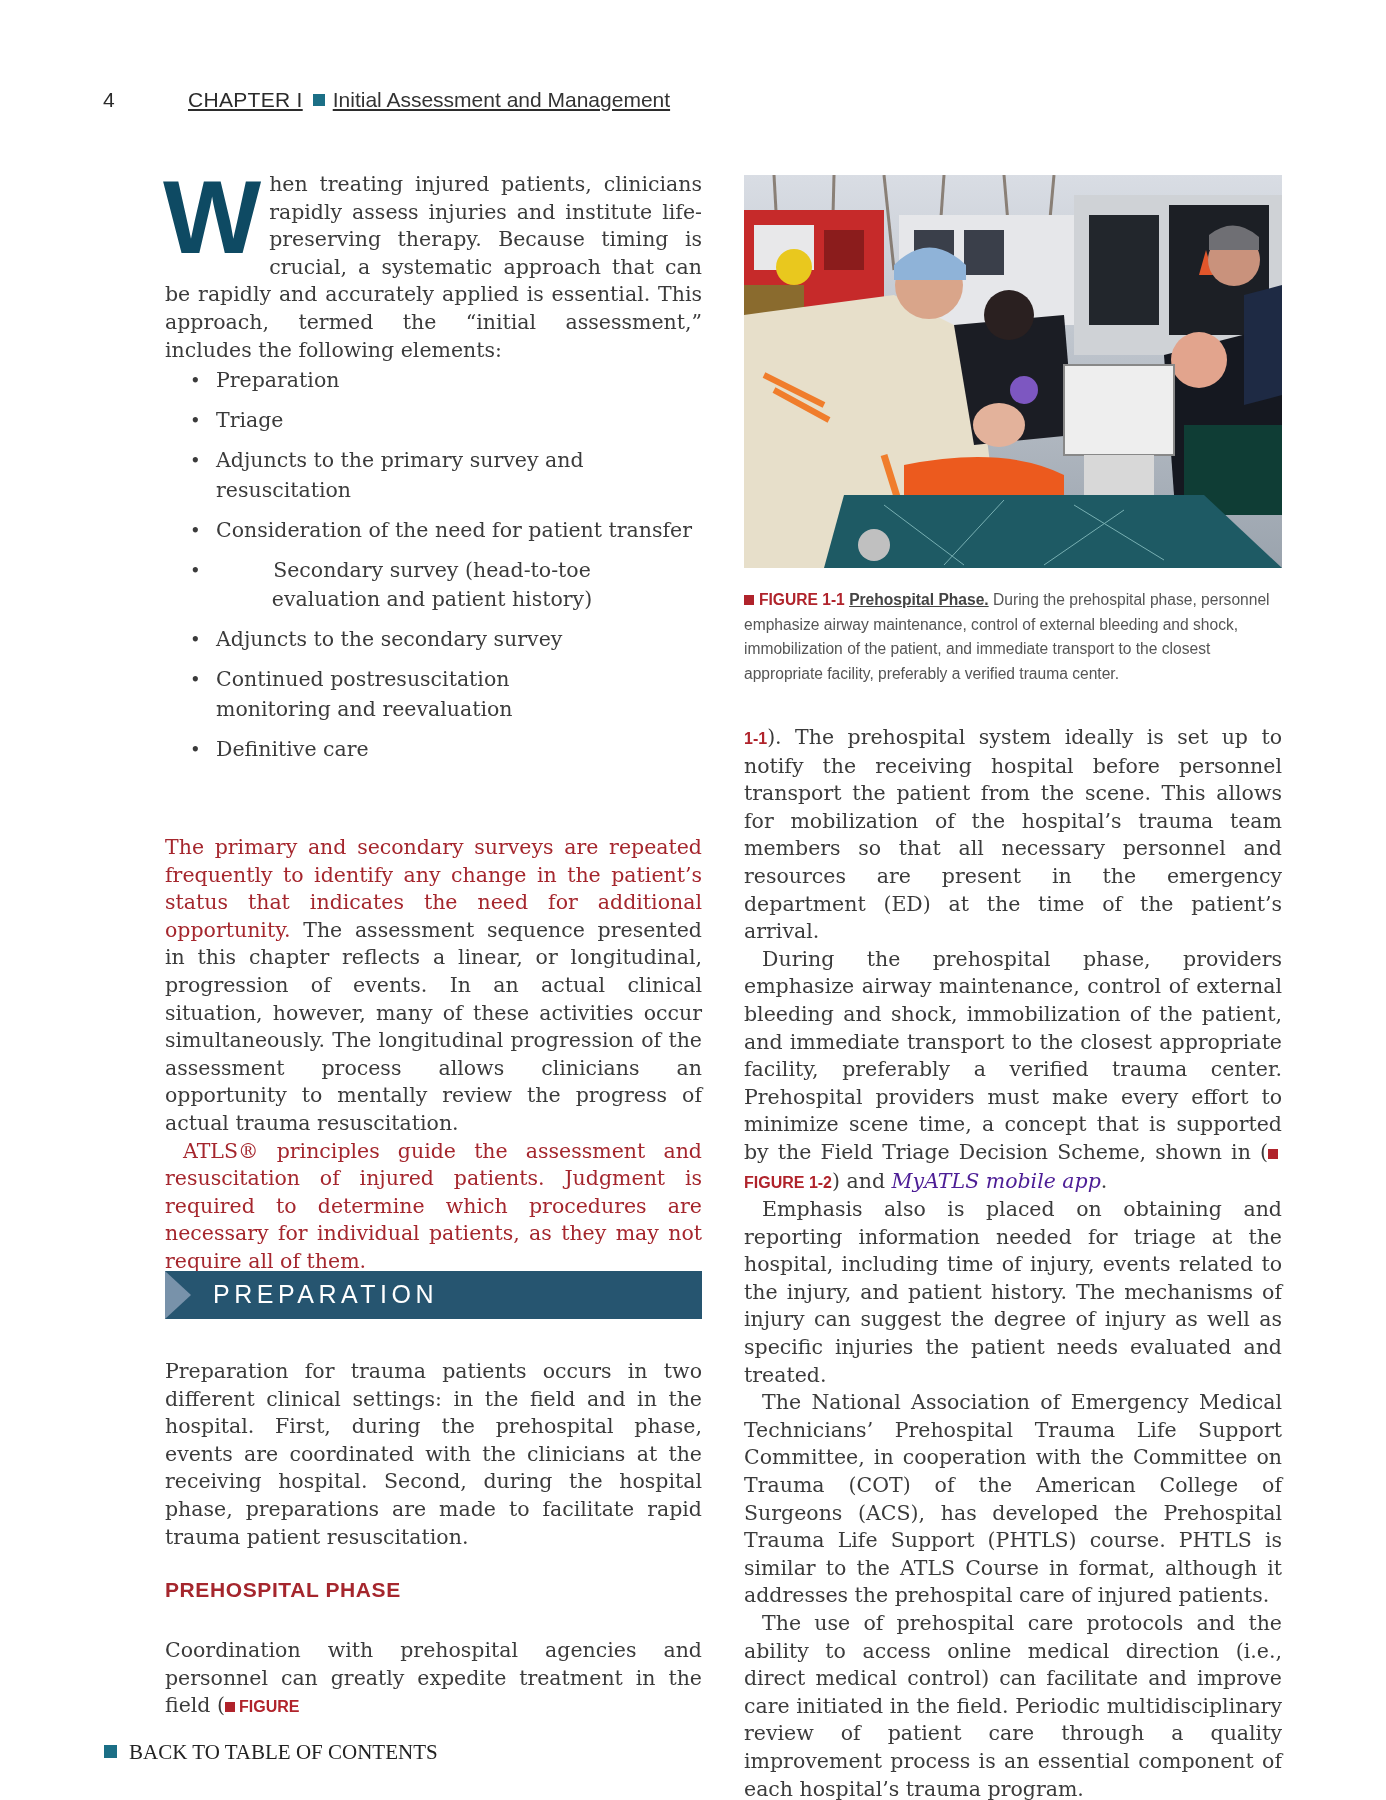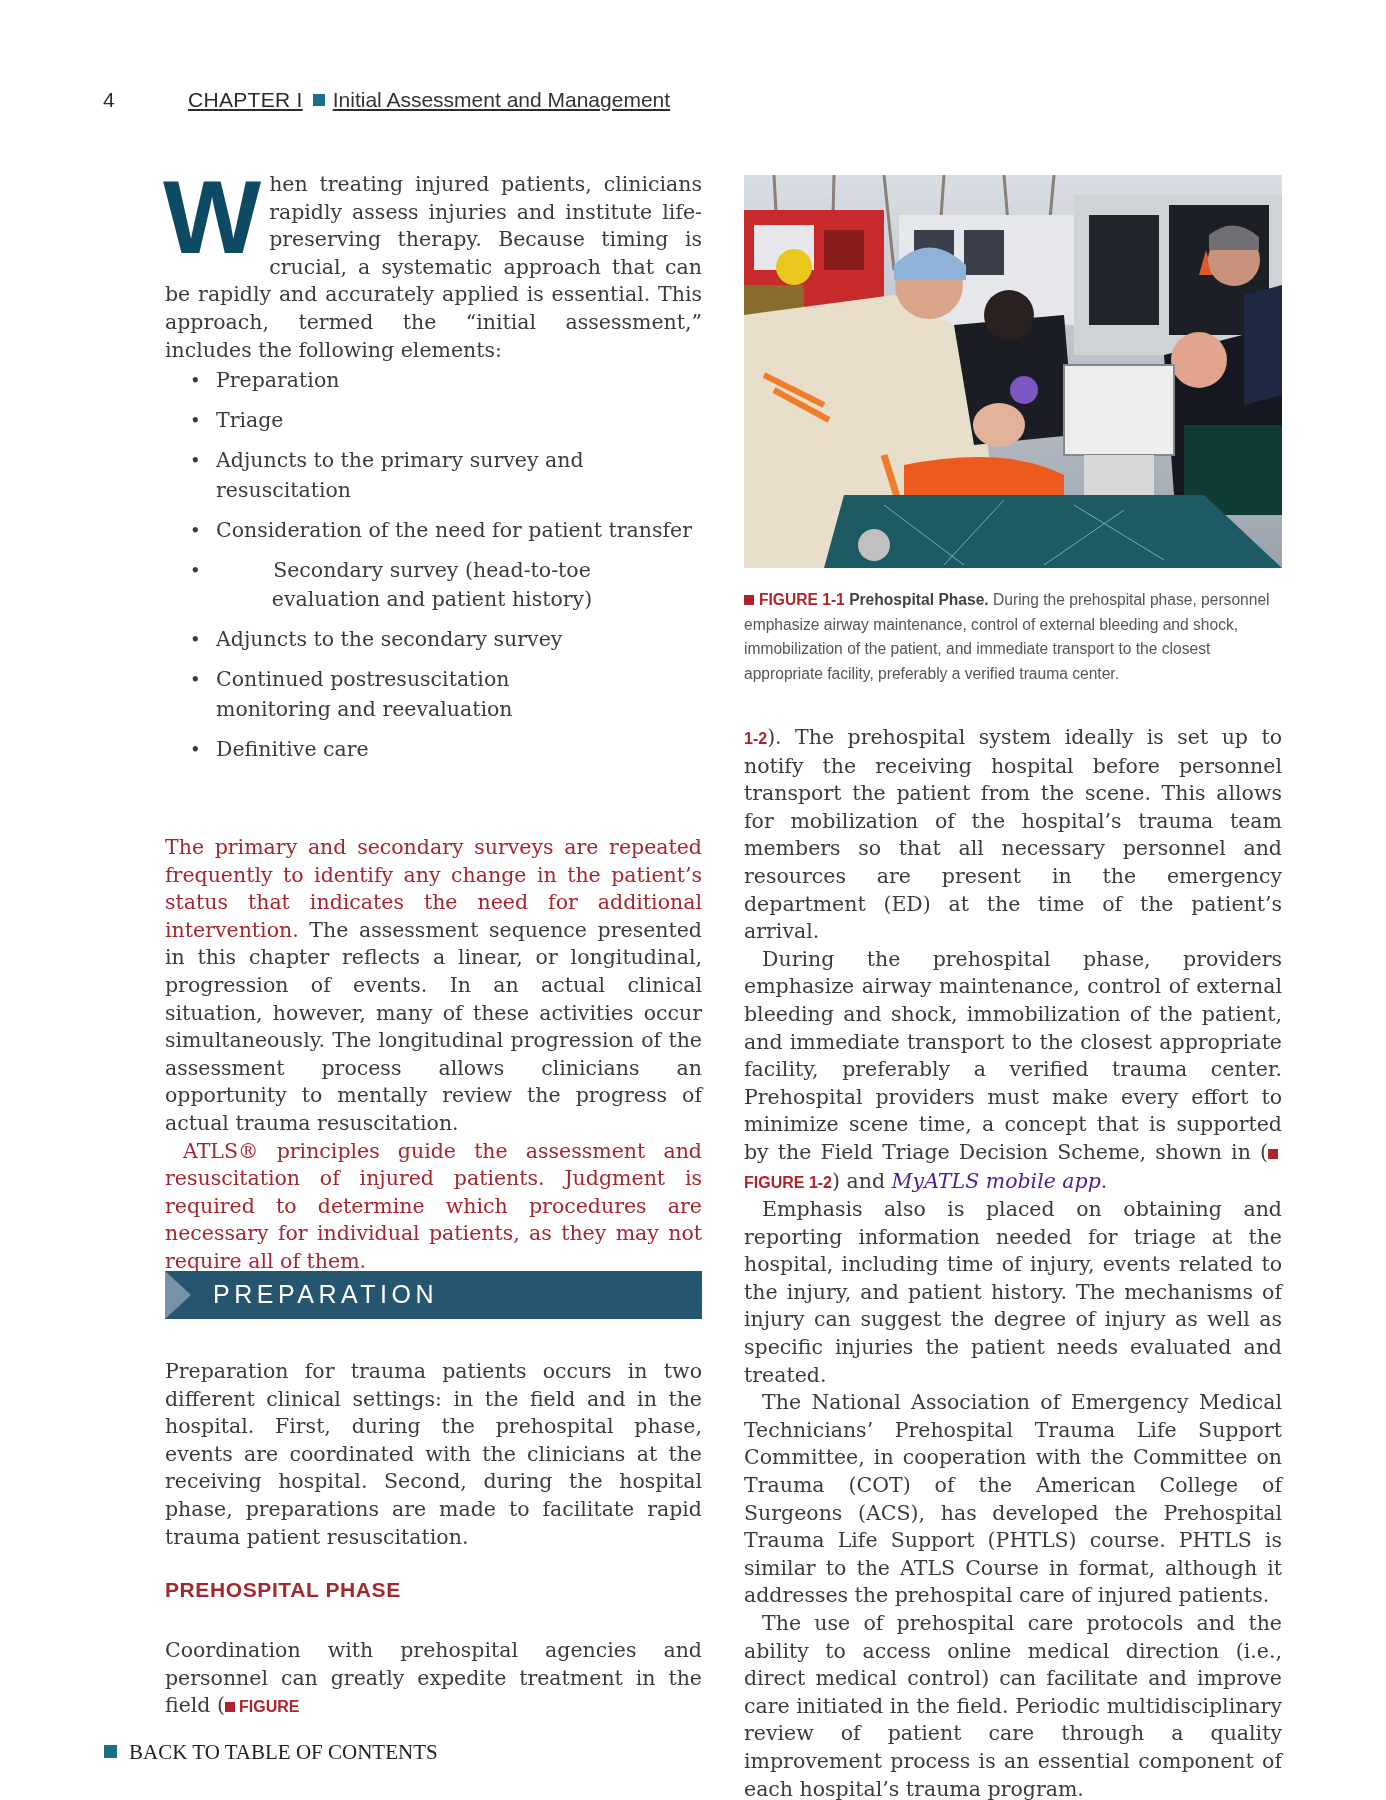--- a/index.html
+++ b/index.html
@@ -44,21 +44,21 @@
   .prep-para { position: absolute; top: 1358px; left: 165px; width: 537px; }
   .subhead { position: absolute; top: 1578px; left: 165px; font-family: "Liberation Sans", sans-serif;
              font-weight: bold; font-size: 21px; letter-spacing: 0.6px; color: #a5262d; }
   .coord-para { position: absolute; top: 1637px; left: 165px; width: 537px; }
 
   .figure { position: absolute; top: 175px; left: 744px; width: 538px; height: 393px; overflow: hidden; background: #2a2e3a; }
   .caption { position: absolute; top: 588px; left: 744px; width: 538px; font-family: "Liberation Sans", sans-serif;
              font-size: 15.6px; line-height: 24.5px; color: #555555; }
   .caption .fig-label { color: #b0232b; font-weight: bold; }
   .caption .fig-label .sq { display: inline-block; width: 10px; height: 10px; background: #b0232b; margin-right: 5px; }
-  .caption .fig-title { font-weight: bold; color: #444; }
+  .caption .fig-title { font-weight: bold; color: #444; text-decoration: underline; }
 
   .right-text { position: absolute; top: 724px; left: 744px; width: 538px; }
 
   .footer-link { position: absolute; top: 1740px; left: 104px; font-family: Liberation Serif, serif;
                  font-size: 21px; color: #222; white-space: nowrap; cursor: pointer; text-align: center; }
   .footer-link .teal-square { margin: 0 12px 0 0; width: 13px; height: 13px; }
 </style>
 </head>
 <body>
 
@@ -80,21 +80,21 @@
   <li>Adjuncts to the primary survey and resuscitation</li>
   <li>Consideration of the need for patient transfer</li>
   <li style="padding-right:60px;text-align:center;">Secondary survey (head-to-toe evaluation and patient history)</li>
   <li>Adjuncts to the secondary survey</li>
   <li style="padding-right:160px;">Continued postresuscitation monitoring and reevaluation</li>
   <li>Definitive care</li>
 </ul>
 
 <div class="para-block-1 txt">
   <p>
-    <span class="red">The primary and secondary surveys are repeated frequently to identify any change in the patient’s status that indicates the need for additional intervention.</span>
+    <span class="red">The primary and secondary surveys are repeated frequently to identify any change in the patient’s status that indicates the need for additional opportunity.</span>
     <span>The assessment sequence presented in this chapter reflects a linear, or longitudinal, progression of events. In an actual clinical situation, however, many of these activities occur simultaneously. The longitudinal progression of the assessment process allows clinicians an opportunity to mentally review the progress of actual trauma resuscitation.</span>
   </p>
   <p class="indent red">ATLS® principles guide the assessment and resuscitation of injured patients. Judgment is required to determine which procedures are necessary for individual patients, as they may not require all of them.</p>
 </div>
 
 <div class="section-banner">
   <span class="tri"></span>
   <span class="label">PREPARATION</span>
 </div>
 
@@ -176,21 +176,21 @@
 </div>
 
 <div class="caption">
   <span class="fig-label"><span class="sq"></span><span>FIGURE 1-1</span></span>
   <span class="fig-title">Prehospital Phase.</span>
   <span>During the prehospital phase, personnel emphasize airway maintenance, control of external bleeding and shock, immobilization of the patient, and immediate transport to the closest appropriate facility, preferably a verified trauma center.</span>
 </div>
 
 <div class="right-text txt">
   <p>
-    <span class="figref">1-2</span><span>). The prehospital system ideally is set up to notify the receiving hospital before personnel transport the patient from the scene. This allows for mobilization of the hospital’s trauma team members so that all necessary personnel and resources are present in the emergency department (ED) at the time of the patient’s arrival.</span>
+    <span class="figref">1-1</span><span>). The prehospital system ideally is set up to notify the receiving hospital before personnel transport the patient from the scene. This allows for mobilization of the hospital’s trauma team members so that all necessary personnel and resources are present in the emergency department (ED) at the time of the patient’s arrival.</span>
   </p>
   <p class="indent">
     <span>During the prehospital phase, providers emphasize airway maintenance, control of external bleeding and shock, immobilization of the patient, and immediate transport to the closest appropriate facility, preferably a verified trauma center. Prehospital providers must make every effort to minimize scene time, a concept that is supported by the Field Triage Decision Scheme, shown in (</span><span class="figref"><span class="sq"></span><span>FIGURE 1-2</span></span><span>) and </span><span class="app-link">MyATLS mobile app</span><span>.</span>
   </p>
   <p class="indent">Emphasis also is placed on obtaining and reporting information needed for triage at the hospital, including time of injury, events related to the injury, and patient history. The mechanisms of injury can suggest the degree of injury as well as specific injuries the patient needs evaluated and treated.</p>
   <p class="indent">The National Association of Emergency Medical Technicians’ Prehospital Trauma Life Support Committee, in cooperation with the Committee on Trauma (COT) of the American College of Surgeons (ACS), has developed the Prehospital Trauma Life Support (PHTLS) course. PHTLS is similar to the ATLS Course in format, although it addresses the prehospital care of injured patients.</p>
   <p class="indent">The use of prehospital care protocols and the ability to access online medical direction (i.e., direct medical control) can facilitate and improve care initiated in the field. Periodic multidisciplinary review of patient care through a quality improvement process is an essential component of each hospital’s trauma program.</p>
 </div>
 
 <div class="footer-link">

